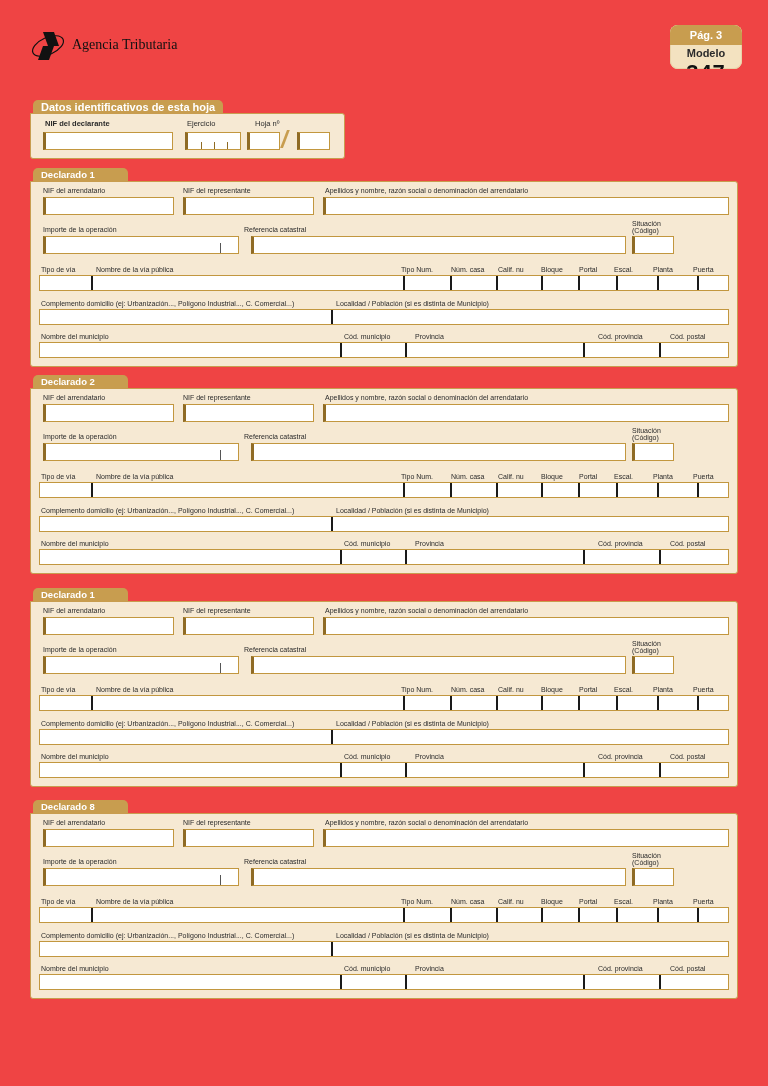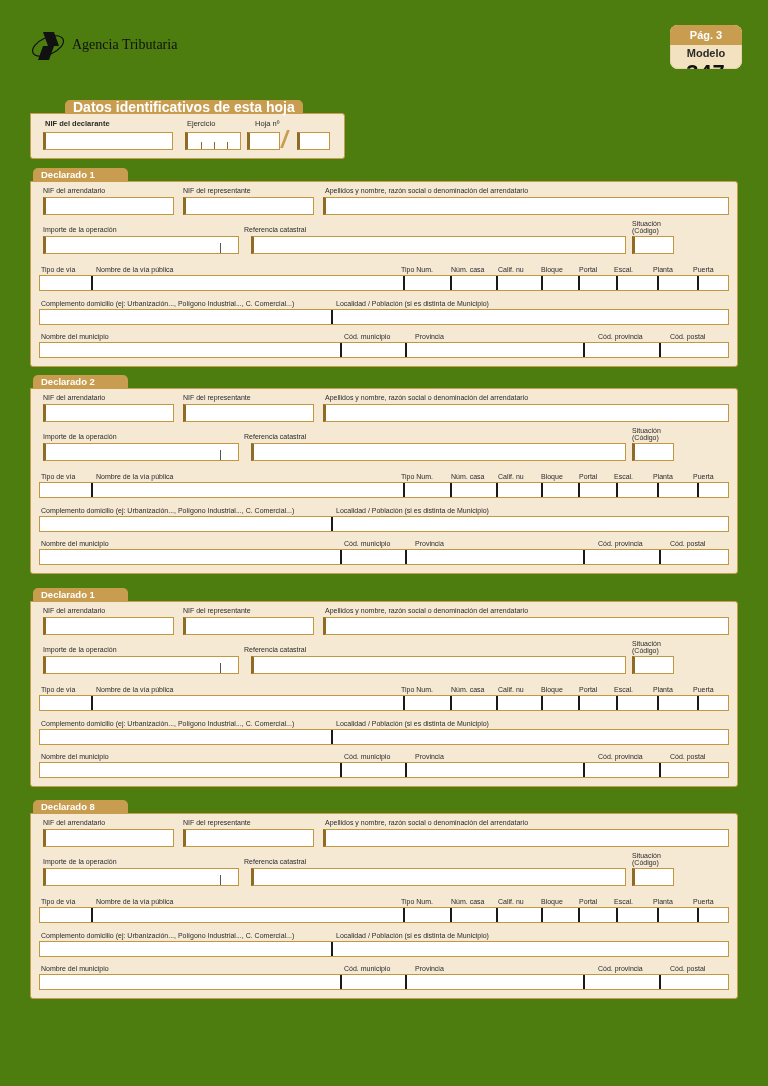--- a/index.html
+++ b/index.html
@@ -1,17 +1,17 @@
 <!DOCTYPE html>
 <html><head>
 <meta charset="utf-8">
 <style>
   * { margin:0; padding:0; box-sizing:border-box; }
   html,body { width:768px; height:1086px; background:#fff; font-family:"Liberation Sans", sans-serif; }
-  #page { position:relative; width:768px; height:1086px; background:#4d7c0f; overflow:hidden;padding-left:32px; }
+  #page { position:relative; width:768px; height:1086px; background:#ef4444; overflow:hidden;padding-left:32px; }
 
   
   #logo { position:absolute; left:30px; top:27px; width:165px; height:36px; display:flex; align-items:center; }
   #logo svg { display:block; }
   #logo .logo-text { font-family:"Liberation Serif", serif; font-size:14px; color:#111; margin-left:6px; white-space:nowrap; }
 
   #title-box { position:absolute; left:197px; top:25px; width:455px; height:61px; background:#C89D4F; border-radius:5px; color:#fff; }
   #title-line1 { position:absolute; left:8px; top:6px; font-size:10px; font-weight:bold; white-space:nowrap; }
   #title-right { position:absolute; right:10px; top:3px; font-size:18px; font-weight:bold; white-space:nowrap; }
   #title-sub1 { position:absolute; left:8px; top:29px; font-size:9px; font-weight:bold; }
@@ -19,21 +19,21 @@
 
   #page-model-box { position:absolute; left:670px; top:25px; width:72px; height:44px; border-radius:8px; overflow:hidden; background:#F3E2C0; box-shadow:0 0 0 1px #e8d3a8 inset; }
   #page-badge { height:20px; background:#C89D4F; color:#fff; font-size:11px; font-weight:bold; text-align:center; line-height:20px; }
   #model-label { text-align:center; font-size:11px; font-weight:bold; color:#2a2a2a; margin-top:2px; }
   #model-number { text-align:center; font-size:22px; font-weight:bold; color:#111; margin-top:1px; letter-spacing:1px; }
 
   
   .gold-tab { position:absolute; background:#C89D4F; color:#fff; font-weight:bold; border-radius:5px 5px 0 0; padding:0 8px; white-space:nowrap; z-index:2; }
 
   
-  #ident-tab { left:33px; top:100px; height:14px; font-size:14px; line-height:14px;margin-left:32px; }
+  #ident-tab { left:33px; top:100px; height:14px; font-size:11px; line-height:14px; }
   #ident-panel { position:absolute; left:30px; top:113px; width:315px; height:46px; background:#F6E9D3; border:1px solid #C89D4F; border-radius:0 3px 3px 3px; }
   .fld-label { position:absolute; font-size:7.5px; color:#2a2a2a; white-space:nowrap; }
   .inp { position:absolute; background:#fff; border:1px solid #C2973F; border-left:3px solid #8F6B25; }
   #ident-nif-input   { left:12px;  top:18px; width:130px; height:18px; }
   #ident-ej-input    { left:154px; top:18px; width:56px;  height:18px; }
   #ident-hoja-input1 { left:216px; top:18px; width:33px;  height:18px; }
   #ident-hoja-input2 { left:266px; top:18px; width:33px;  height:18px; }
   .tick { position:absolute; bottom:0; width:1px; height:45%; background:#8F6B25; }
   #ident-hoja-slash { position:absolute; left:250px; top:12px; font-size:24px; font-weight:bold; color:#C89D4F; font-style:italic; }
 

